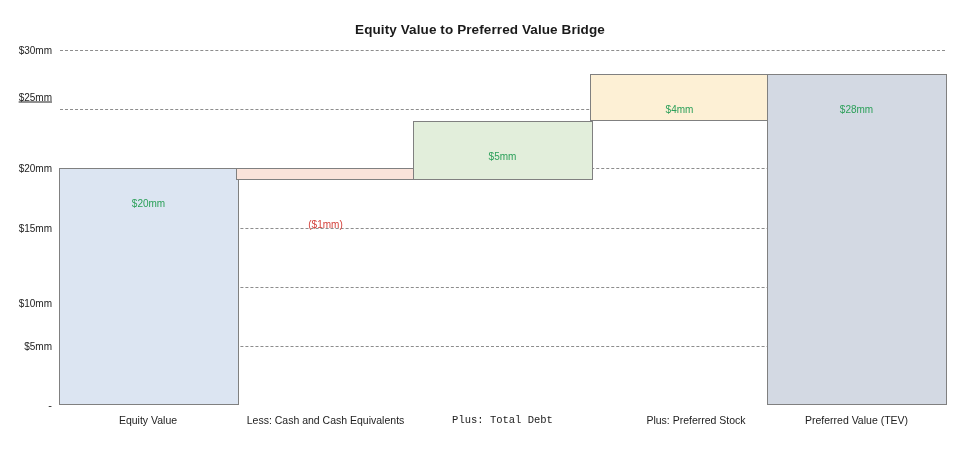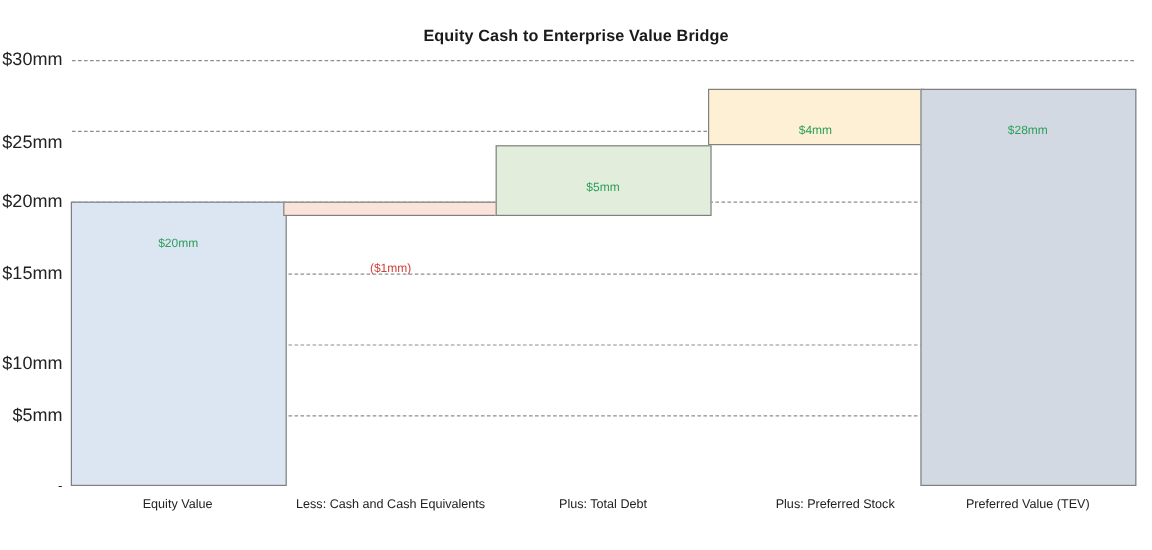--- a/index.html
+++ b/index.html
@@ -52,21 +52,21 @@
     height: 0;
     border-top: 1px dashed #8d8d8d;
   }
 
   
   .ytick {
     position: absolute;
     left: 0;
     width: 52px;
     text-align: right;
-    font-size: 15px;
+    font-size: 10px;
     color: #222222;
     transform: translateY(-50%);
     white-space: nowrap;
   }
   .ytick.zero {
     font-size: 11px;
     letter-spacing: 0;
   }
 
   
@@ -103,21 +103,21 @@
     color: #222222;
     transform: translateX(-50%);
     white-space: nowrap;
   }
 </style>
 </head>
 <body>
 
 <div id="chart-root">
 
-  <div class="chart-title">Equity Cash to Enterprise Value Bridge</div>
+  <div class="chart-title">Equity Value to Preferred Value Bridge</div>
 
   <div class="plot-area" id="plot-area">
       <div class="gridline" style="top: 295.833px; border-top-color: rgb(141, 141, 141);"></div>
       <div class="gridline" style="top: 236.667px; border-top-color: rgb(141, 141, 141);"></div>
       <div class="gridline" style="top: 177.5px; border-top-color: rgb(141, 141, 141);"></div>
       <div class="gridline" style="top: 118.333px; border-top-color: rgb(141, 141, 141);"></div>
       <div class="gridline" style="top: 59.1667px; border-top-color: rgb(141, 141, 141);"></div>
       <div class="gridline" style="top: 0px; border-top-color: rgb(141, 141, 141);"></div>
       <div class="connector" style="left: 178.5px; width: 0px; top: 118.333px; border-top-color: rgb(128, 128, 128);"></div>
       <div class="connector" style="left: 355.5px; width: 0px; top: 130.167px; border-top-color: rgb(128, 128, 128);"></div>
@@ -128,25 +128,25 @@
       <div class="bar" style="left: 352.5px; top: 71px; width: 180px; height: 59.1667px; background: rgb(226, 238, 219); border-color: rgb(128, 128, 128);"></div>
       <div class="bar" style="left: 529.5px; top: 23.6667px; width: 180px; height: 47.3333px; background: rgb(253, 240, 213); border-color: rgb(128, 128, 128);"></div>
       <div class="bar" style="left: 706.5px; top: 23.6667px; width: 180px; height: 331.333px; background: rgb(211, 217, 227); border-color: rgb(128, 128, 128);"></div>
     </div>
 
 <div class="ytick zero" style="top: 405px;">-</div>
     <div class="ytick" style="top: 345.833px;">$5mm</div>
     <div class="ytick" style="top: 303px;">$10mm</div>
     <div class="ytick" style="top: 227.5px;">$15mm</div>
     <div class="ytick" style="top: 168.333px;">$20mm</div>
-    <div class="ytick" style="top: 119px;">$25mm</div>
+    <div class="ytick" style="top: 97px; text-decoration: underline;">$25mm</div>
     <div class="ytick" style="top: 50px;">$30mm</div>
     <div class="value-label pos" style="left: 148.5px; color: rgb(44, 160, 90); top: 154.333px;">$20mm</div>
     <div class="value-label neg" style="left: 325.5px; color: rgb(212, 64, 58); top: 183.167px; margin-top: 36px;">($1mm)</div>
     <div class="value-label pos" style="left: 502.5px; color: rgb(44, 160, 90); top: 107px;">$5mm</div>
     <div class="value-label pos" style="left: 679.5px; color: rgb(44, 160, 90); top: 59.6667px;">$4mm</div>
     <div class="value-label pos" style="left: 856.5px; color: rgb(44, 160, 90); top: 59.6667px; text-align: center;">$28mm</div>
     <div class="xtick" style="left: 148px;">Equity Value</div>
     <div class="xtick" style="left: 325.5px;">Less: Cash and Cash Equivalents</div>
-    <div class="xtick" style="left: 502.5px;">Plus: Total Debt</div>
+    <div class="xtick" style="left: 502.5px; font-family: Liberation Mono, monospace;">Plus: Total Debt</div>
     <div class="xtick" style="left: 696px;">Plus: Preferred Stock</div>
     <div class="xtick" style="left: 856.5px;">Preferred Value (TEV)</div>
   </div>
 
 </body></html>

